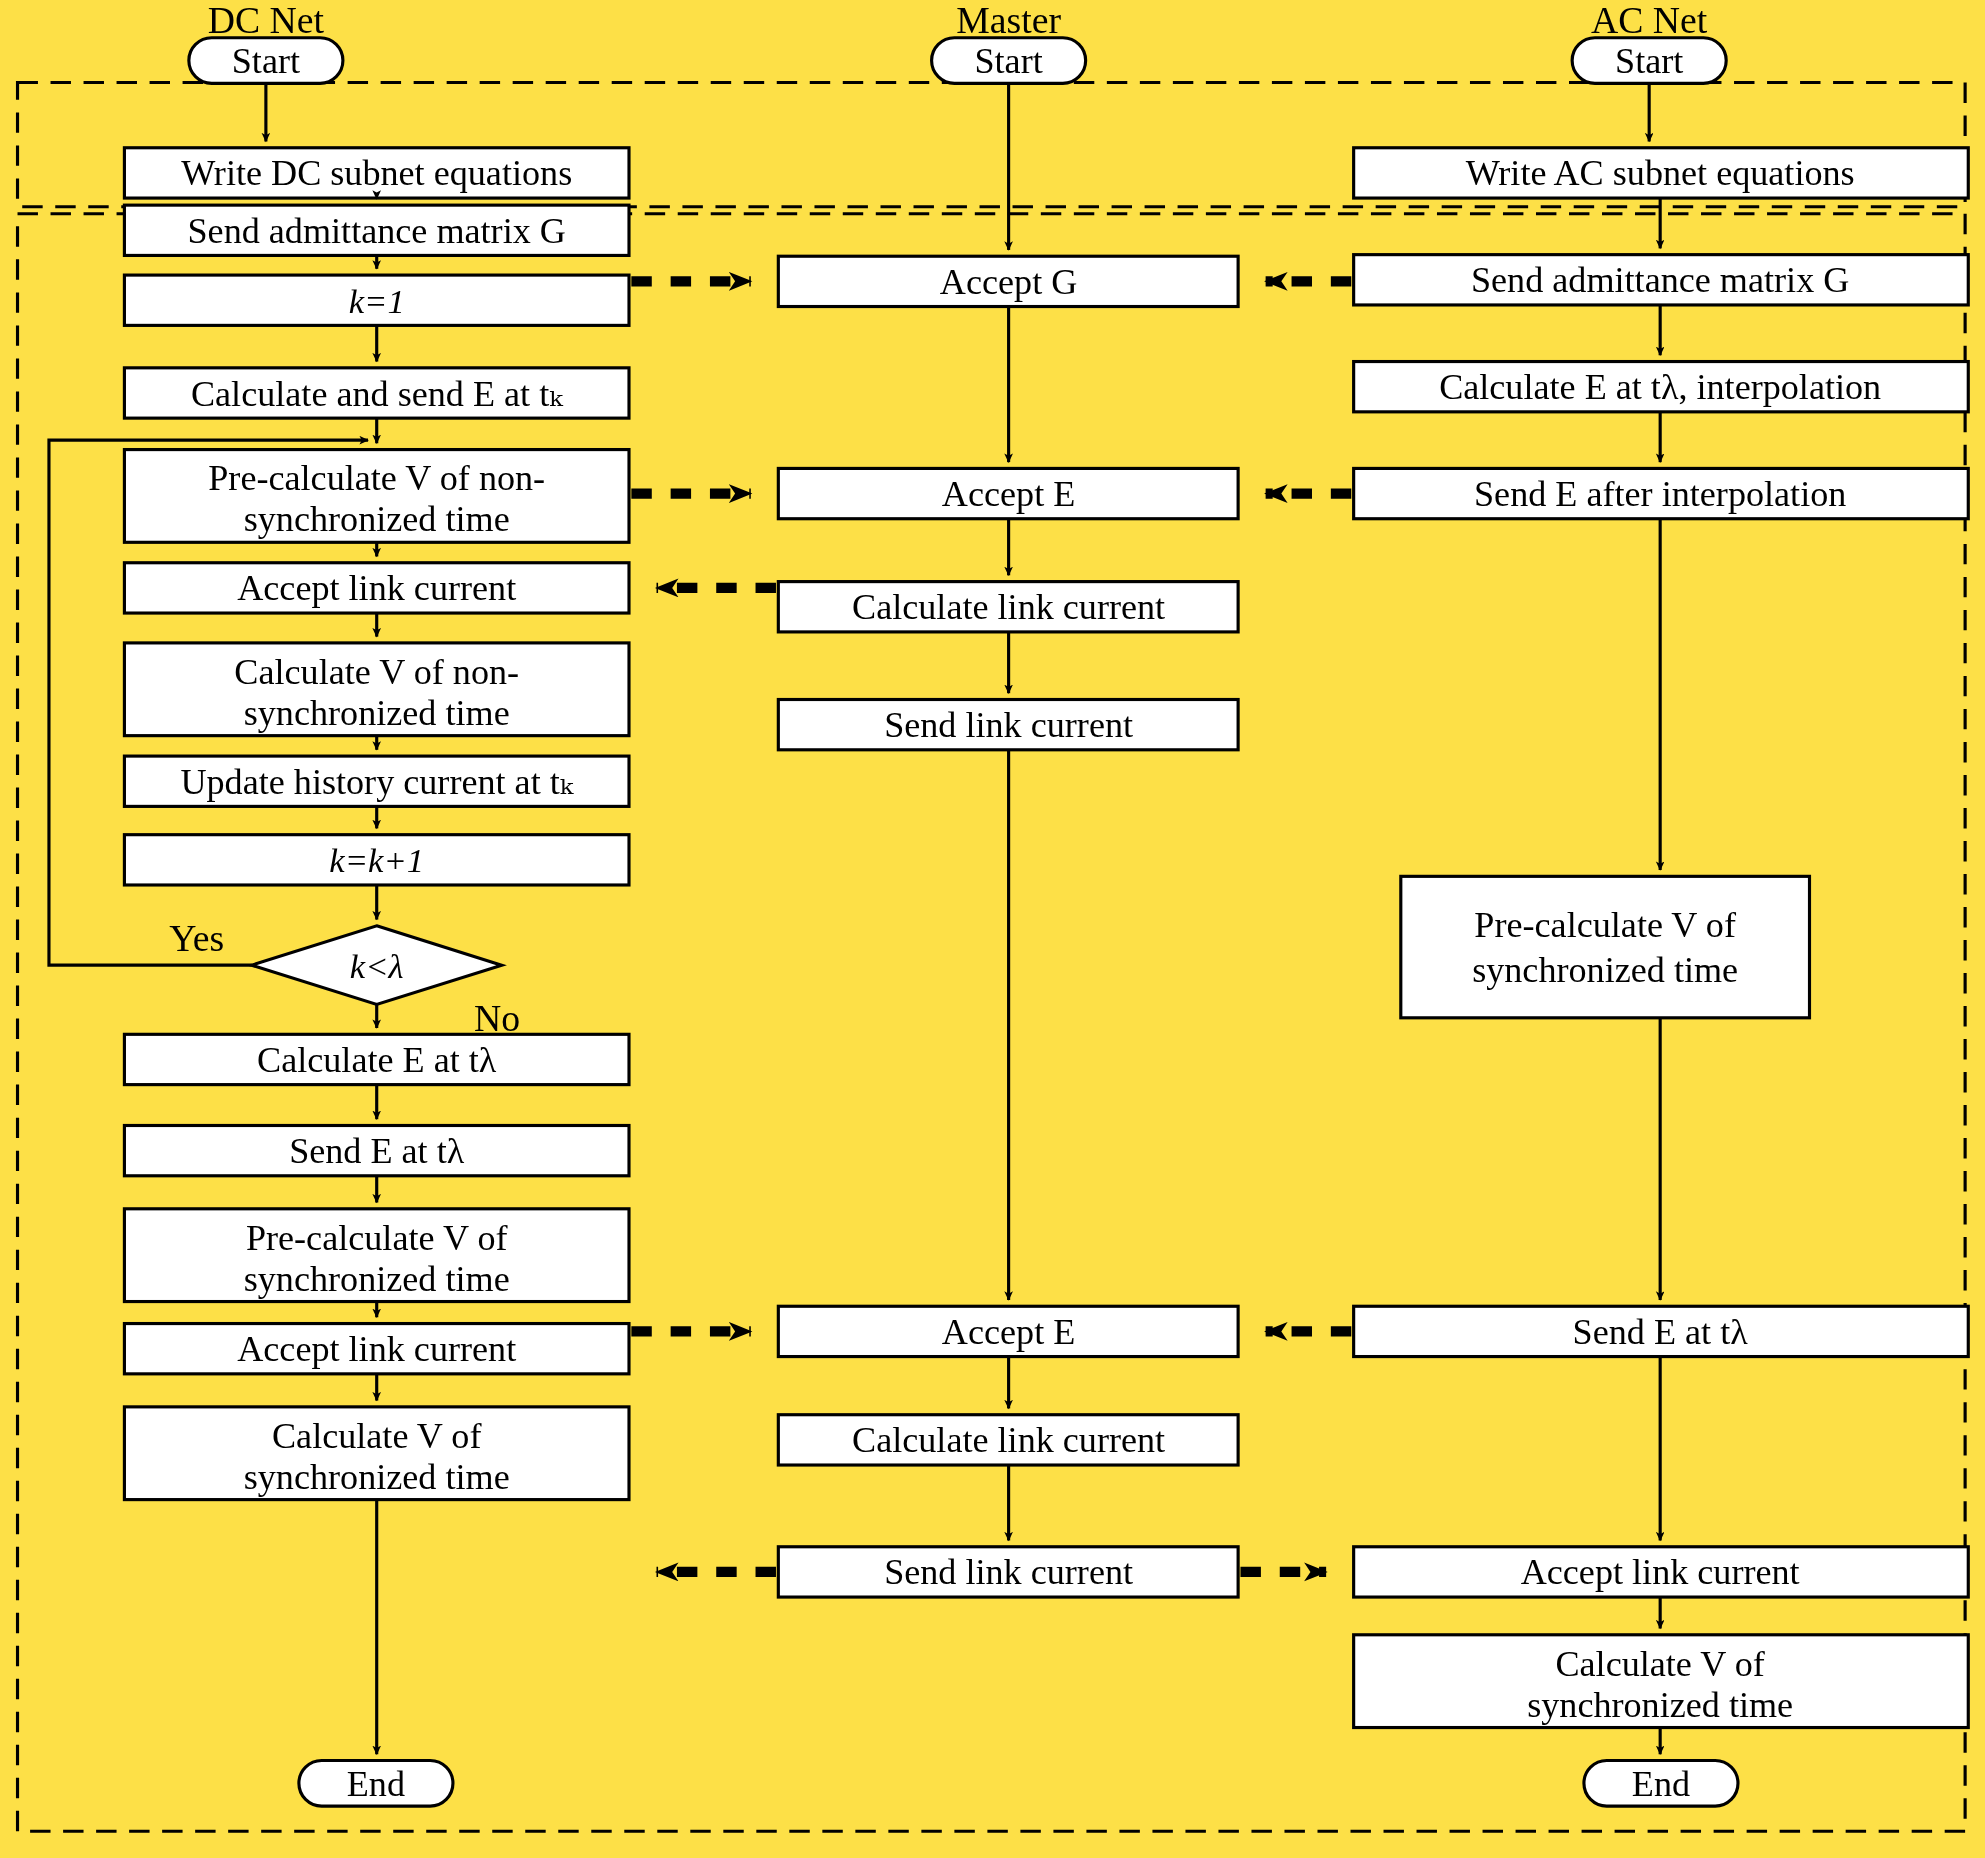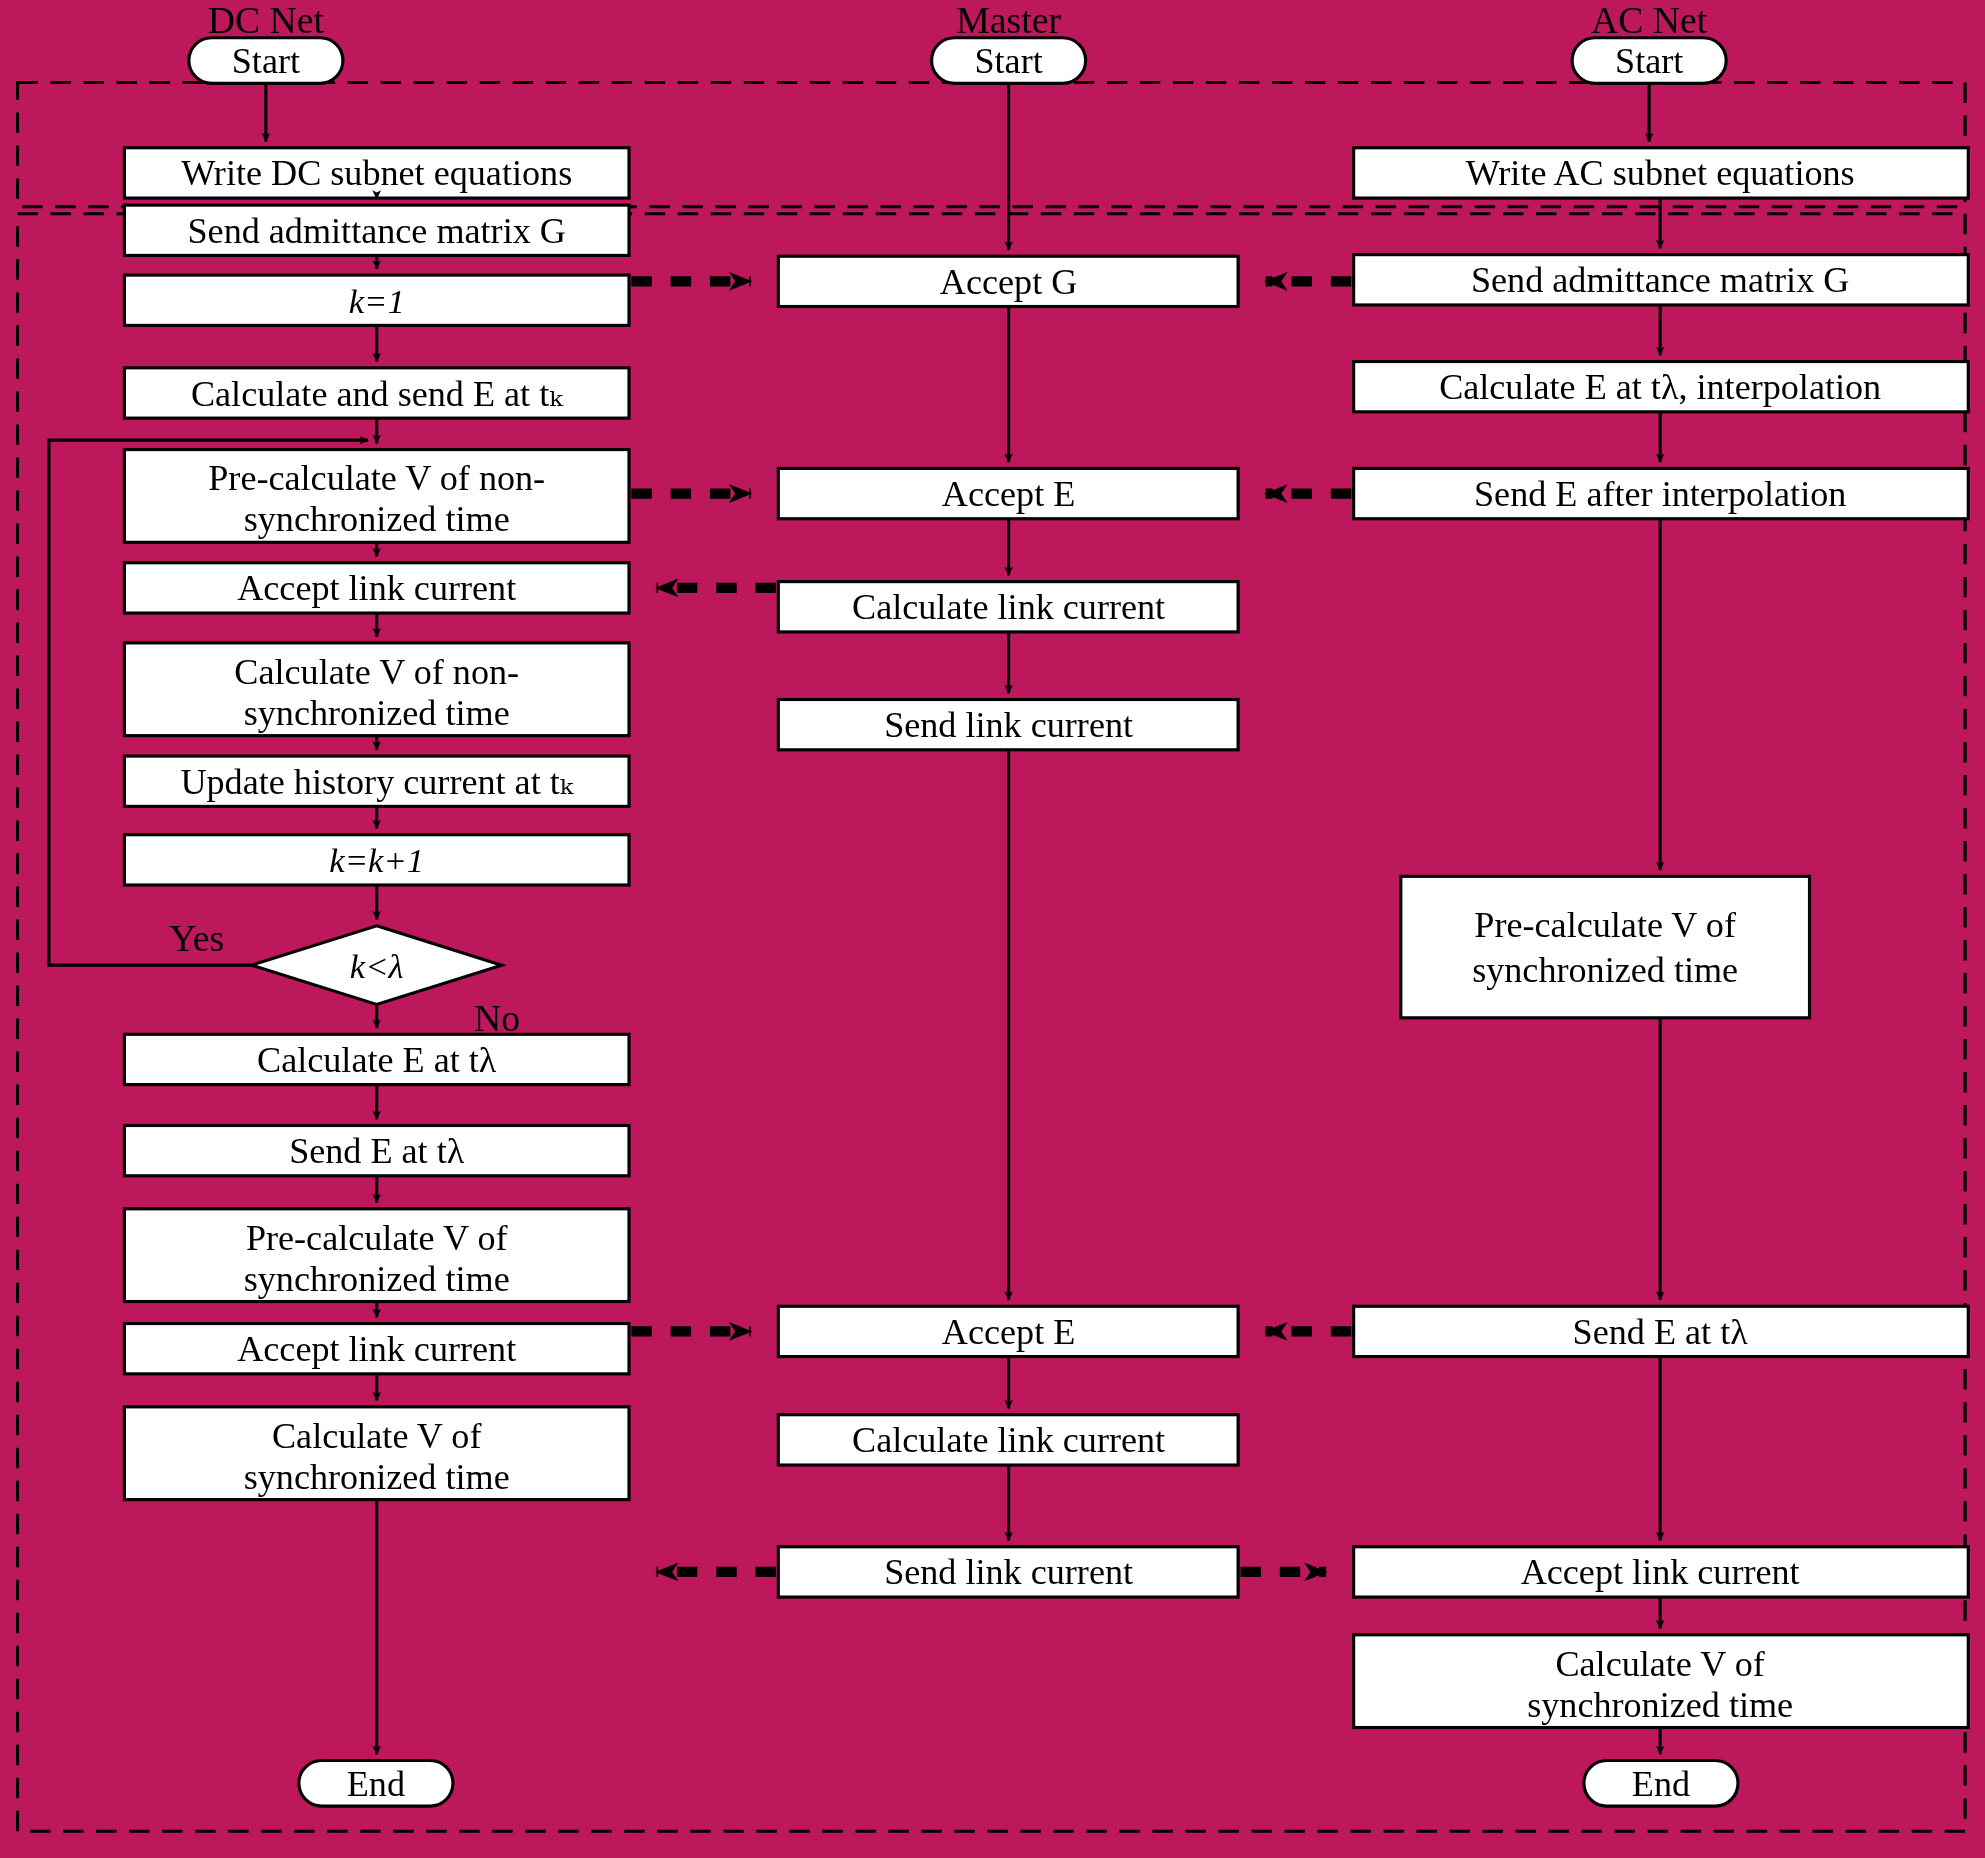--- a/index.html
+++ b/index.html
@@ -1,18 +1,18 @@
 <!DOCTYPE html>
 <html style="font-size:12.6px"><head>
 <meta charset="utf-8">
 <style>
   html,body{margin:0;padding:0;background:#ffffff;}
   body{width:1985px;height:1858px;overflow:hidden;
        font-family:"Liberation Serif","DejaVu Serif",serif;}
-  #stage{position:relative;width:1985px;height:1858px;background:#be185d;}
+  #stage{position:relative;width:1985px;height:1858px;background:#fde047;}
   svg{position:absolute;left:0;top:0;}
   .lbl{ font-family:"Liberation Serif","DejaVu Serif",serif; fill:#000; }
 </style>
 </head>
 <body>
 
 <div id="stage">
 
 <svg width="1985" height="1858" viewBox="0 0 2525 2364" xmlns="http://www.w3.org/2000/svg">
   <defs>

